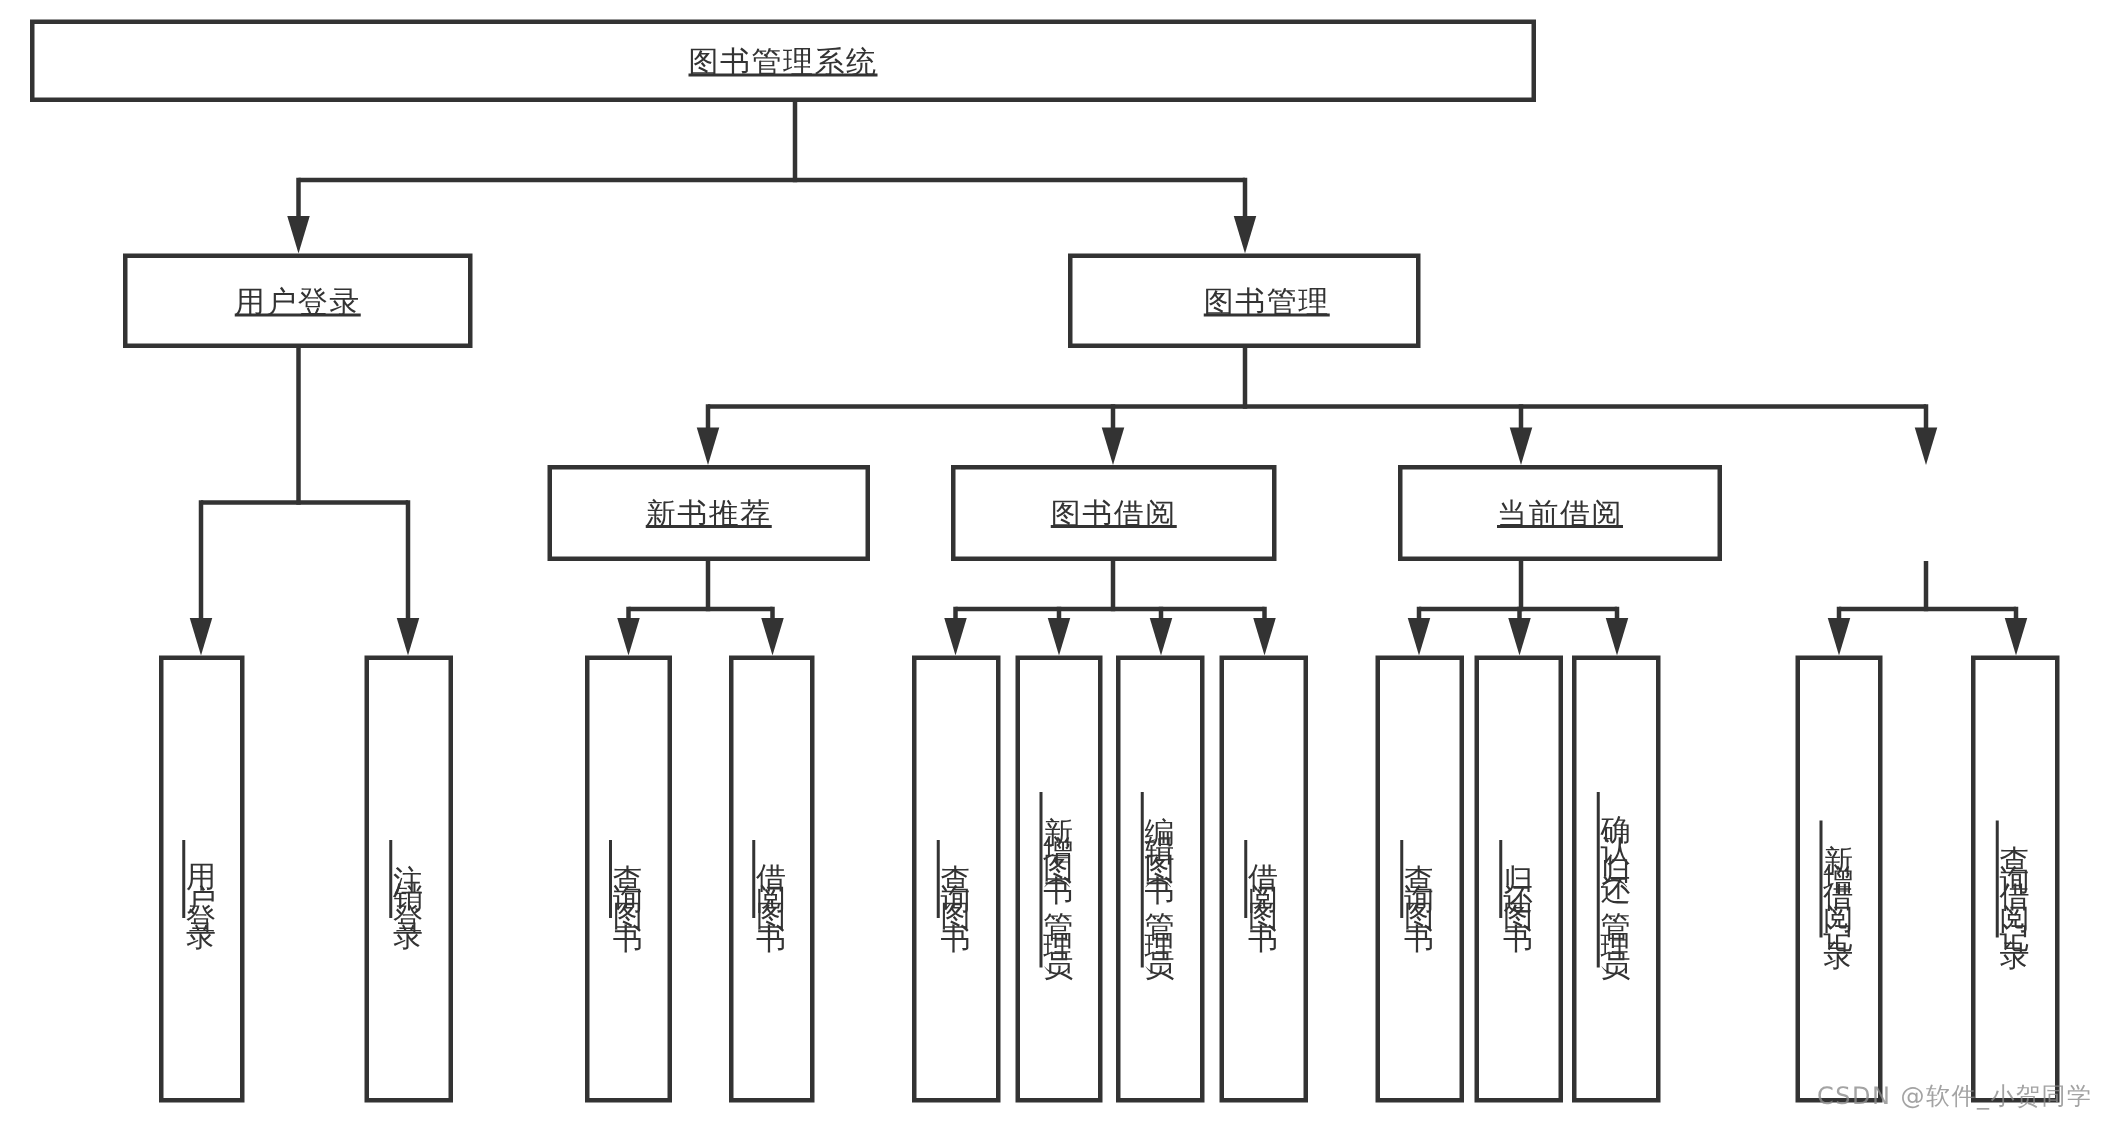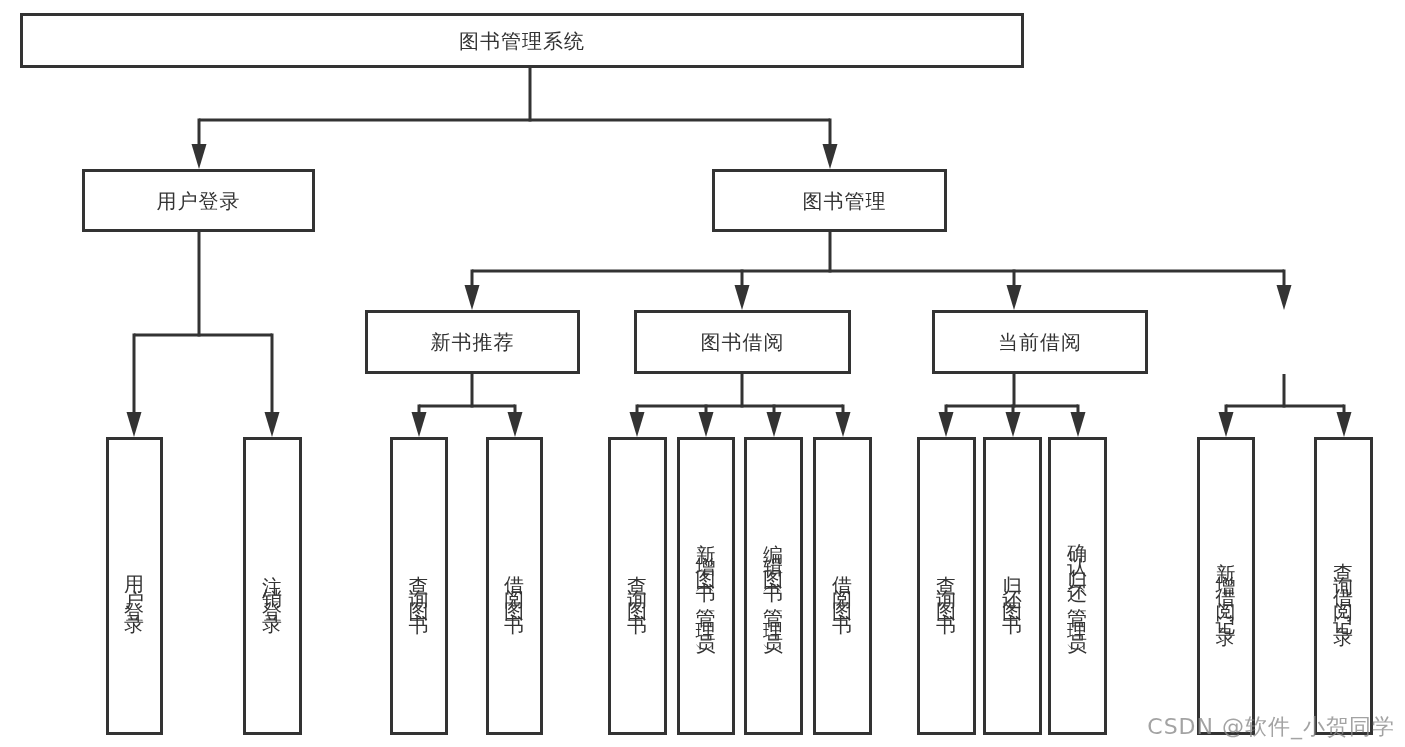--- a/index.html
+++ b/index.html
@@ -28,32 +28,33 @@
     border: 3px solid #333333;
     background: #ffffff;
     display: flex;
     align-items: center;
     justify-content: center;
     color: #333333;
     font-size: 20px;
     letter-spacing: 1px;
     text-align: center;
     line-height: 1.2;
+    text-decoration: underline;
   }
   .node.leaf {
     writing-mode: vertical-rl;
     letter-spacing: 13px;
     line-height: 1;
     padding: 4px 0;
   }
   .watermark {
     position: absolute;
     right: 10px;
     bottom: 5px;
-    font-size: 22px;
+    font-size: 16px;
     color: rgba(140, 140, 140, 0.8);
     letter-spacing: 1px;
     white-space: nowrap;
     z-index: 5;
   }
 </style>
 </head>
 <body>
 
 <div class="canvas">

